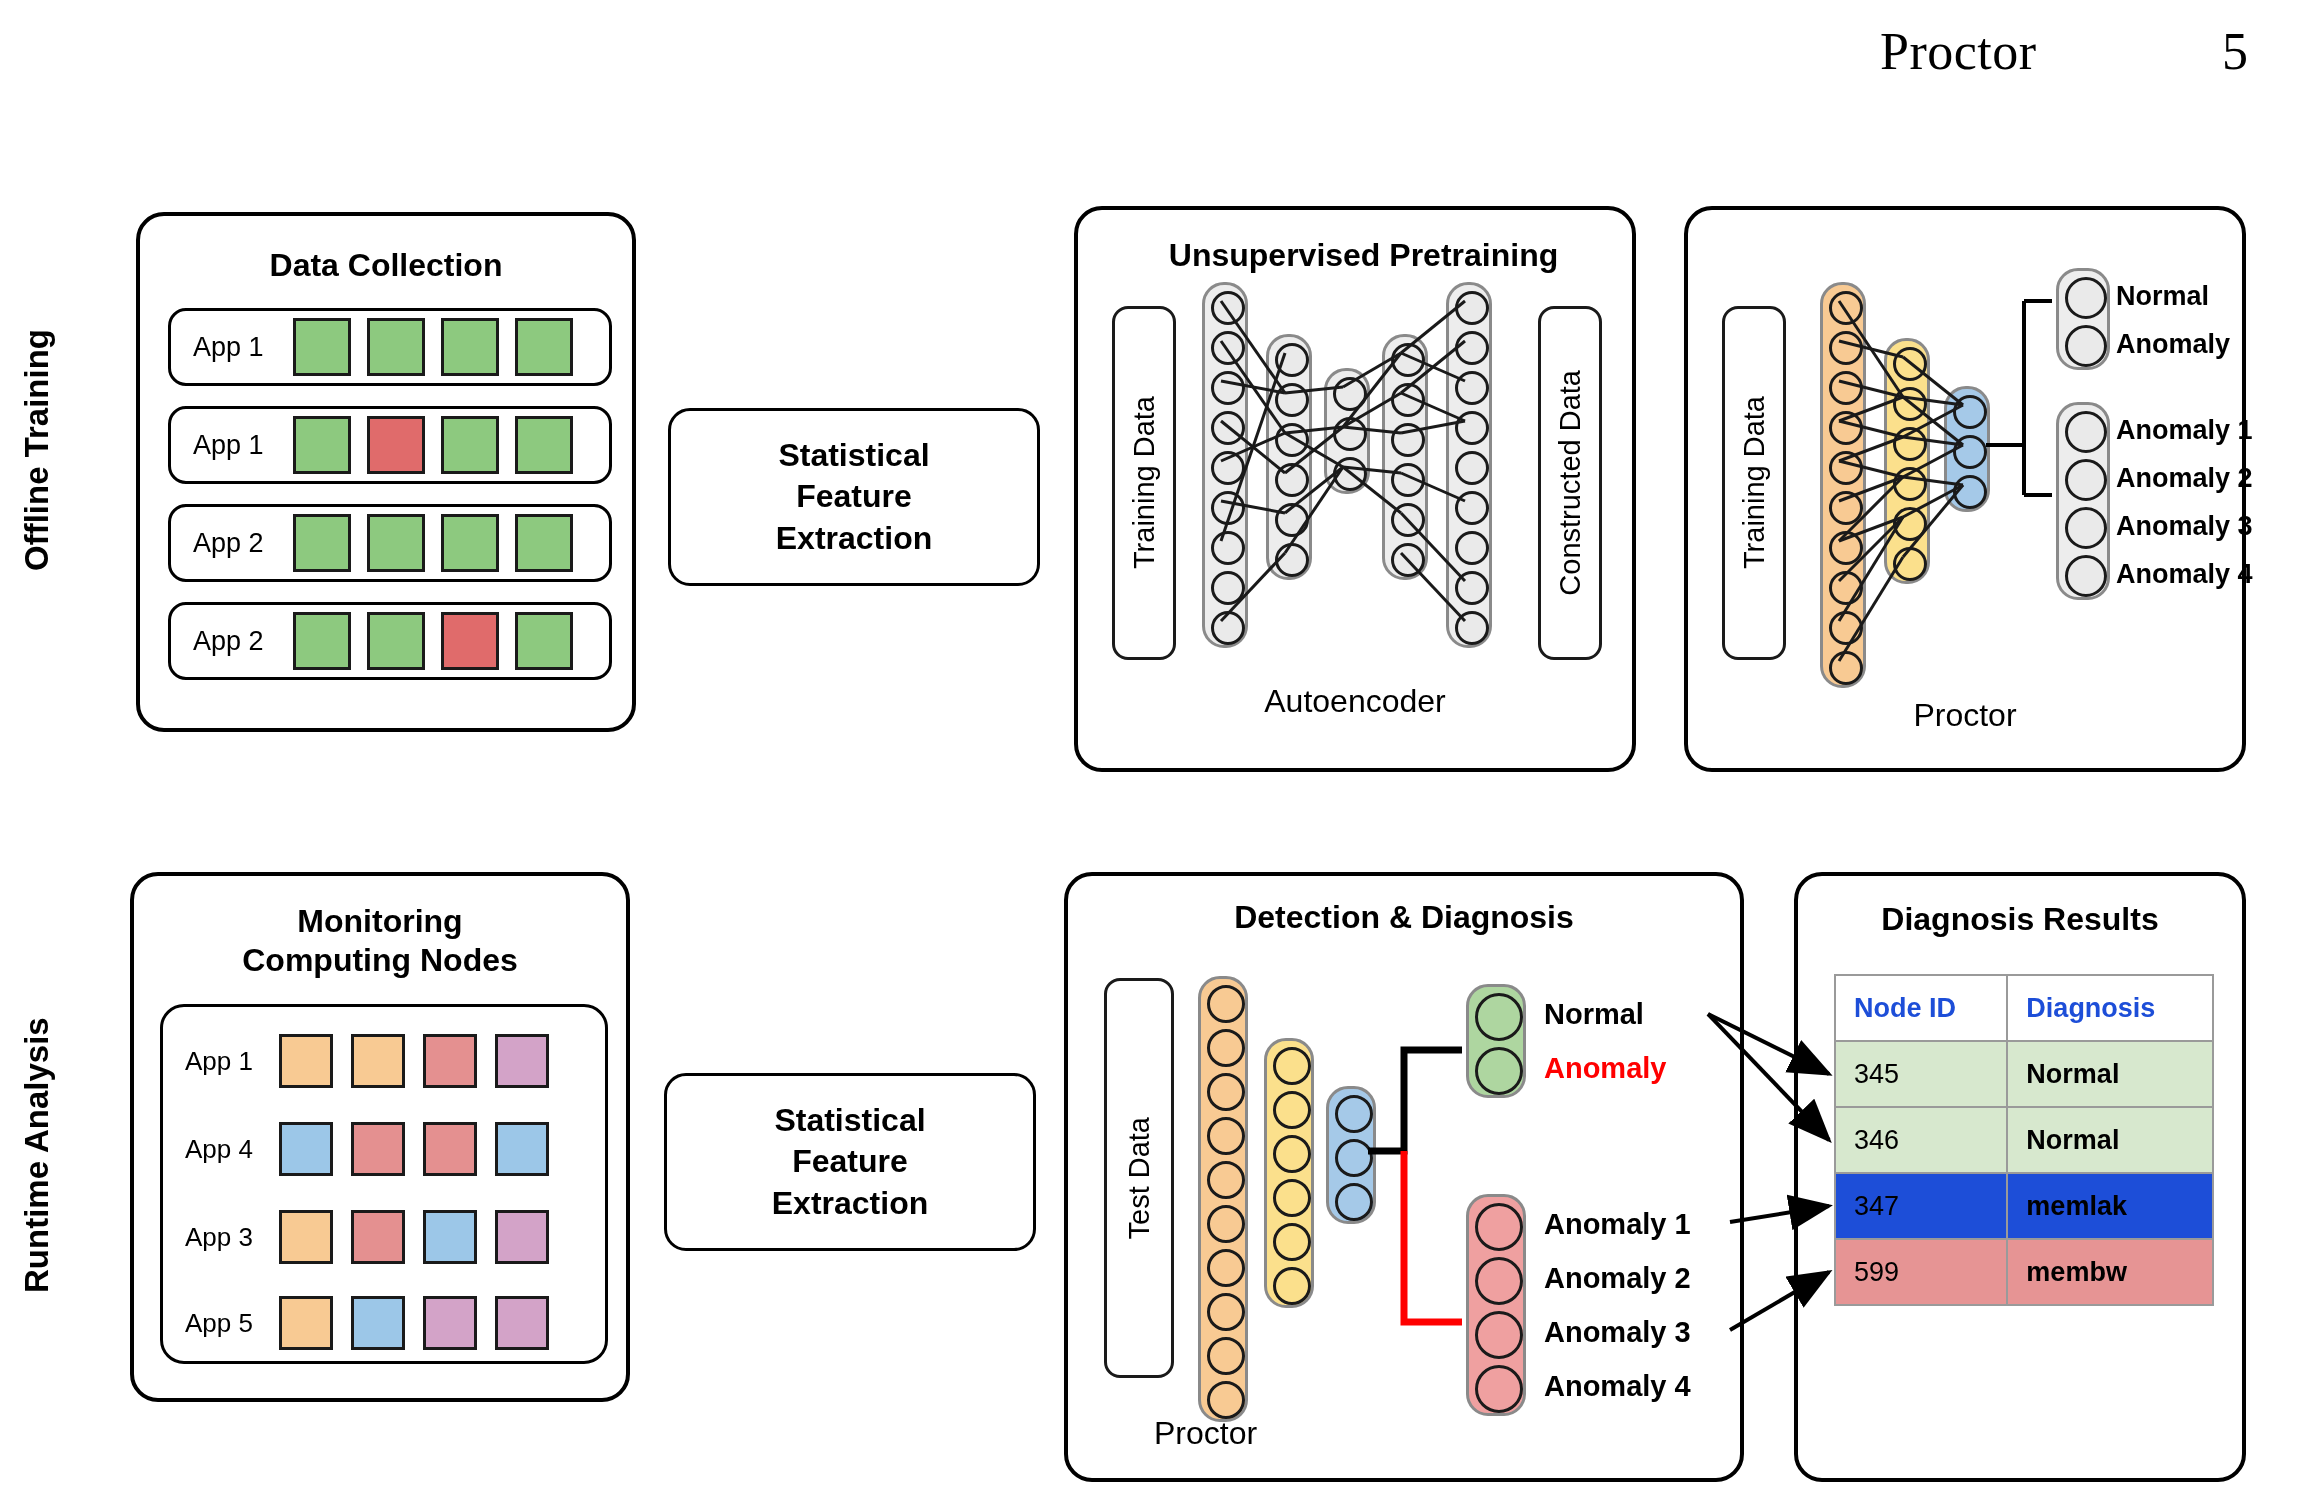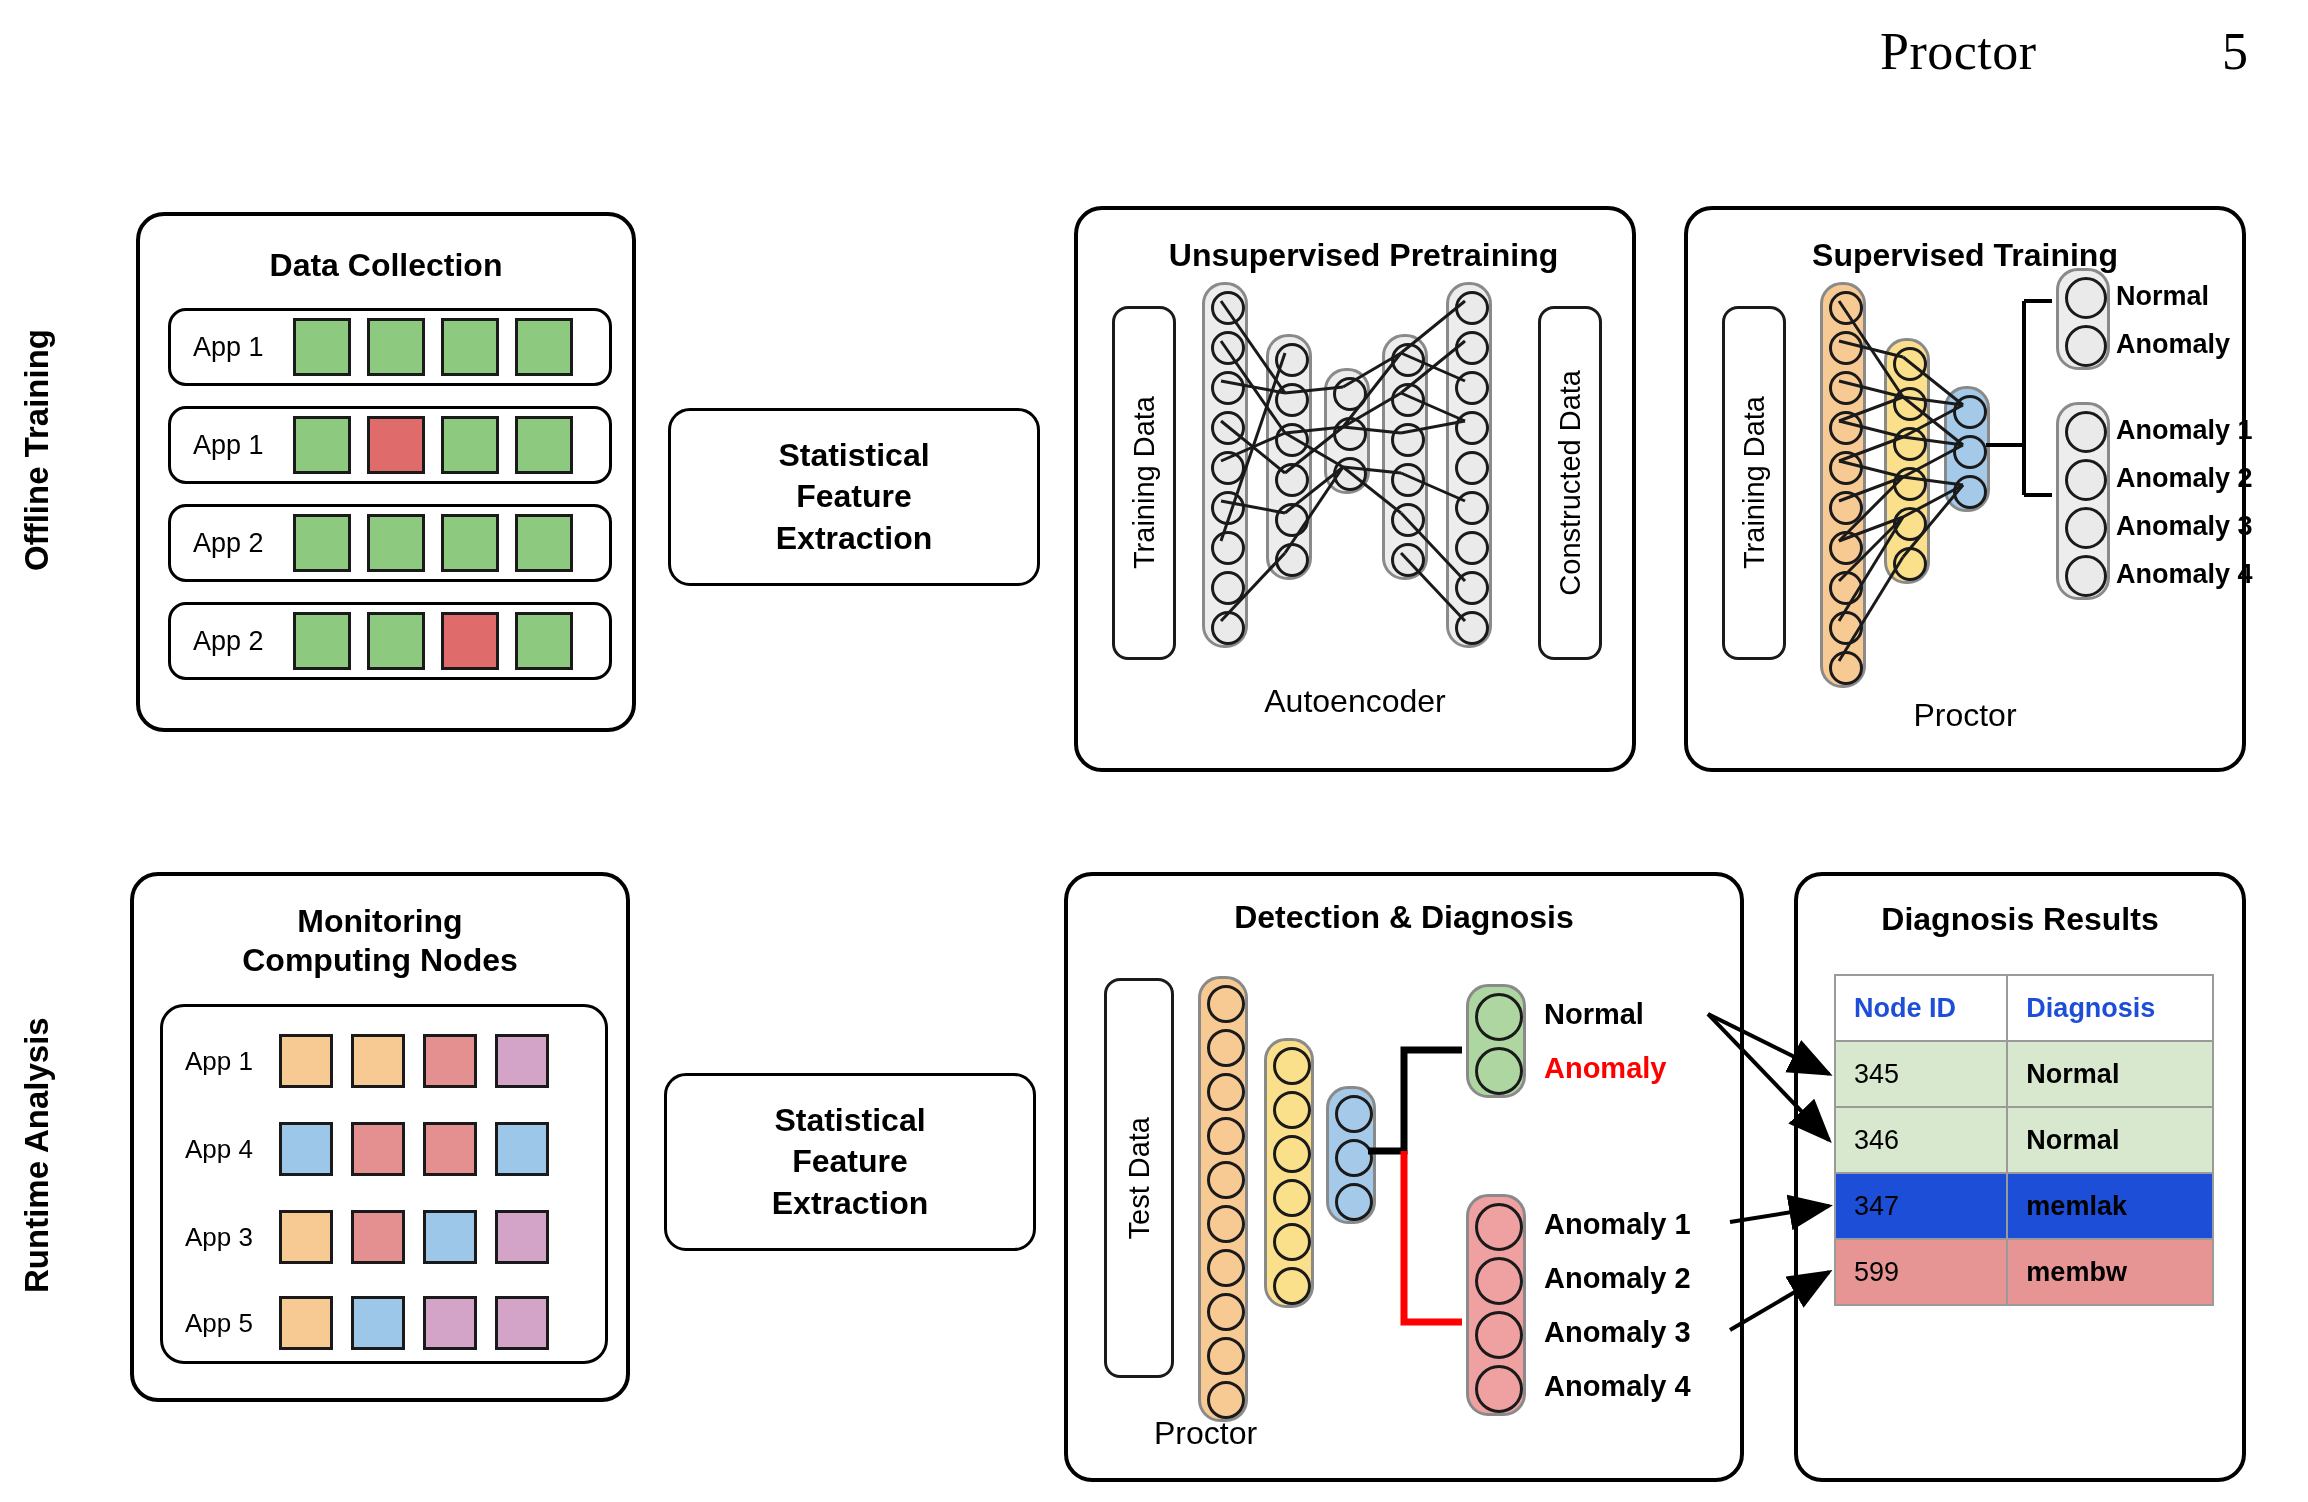--- a/index.html
+++ b/index.html
@@ -271,21 +271,20 @@
           <div class="node" style="left: 6px; top: 326px; width: 34px; height: 34px; background: rgb(234, 234, 234);"></div>
         </div>
       </div>
     <div class="vbox" id="unsup-out" style="left:460px; top:96px; width:64px; height:354px;">
       <span>Constructed Data</span>
     </div>
     <div class="panel-footer">Autoencoder</div>
   </div>
 
   <div class="panel" id="p-sup">
-    <div class="panel-title">Supervised Training</div>
     <div class="vbox" id="sup-in" style="left:34px; top:96px; width:64px; height:354px;">
       <span>Training Data</span>
     </div>
     <div id="sup-net">
         <div class="layer" style="left: 132px; top: 72px; width: 46px; height: 406px; background: rgb(248, 202, 147);">
           <div class="node" style="left: 6px; top: 6px; width: 34px; height: 34px; background: rgb(248, 202, 147);"></div>
           <div class="node" style="left: 6px; top: 46px; width: 34px; height: 34px; background: rgb(248, 202, 147);"></div>
           <div class="node" style="left: 6px; top: 86px; width: 34px; height: 34px; background: rgb(248, 202, 147);"></div>
           <div class="node" style="left: 6px; top: 126px; width: 34px; height: 34px; background: rgb(248, 202, 147);"></div>
           <div class="node" style="left: 6px; top: 166px; width: 34px; height: 34px; background: rgb(248, 202, 147);"></div>

